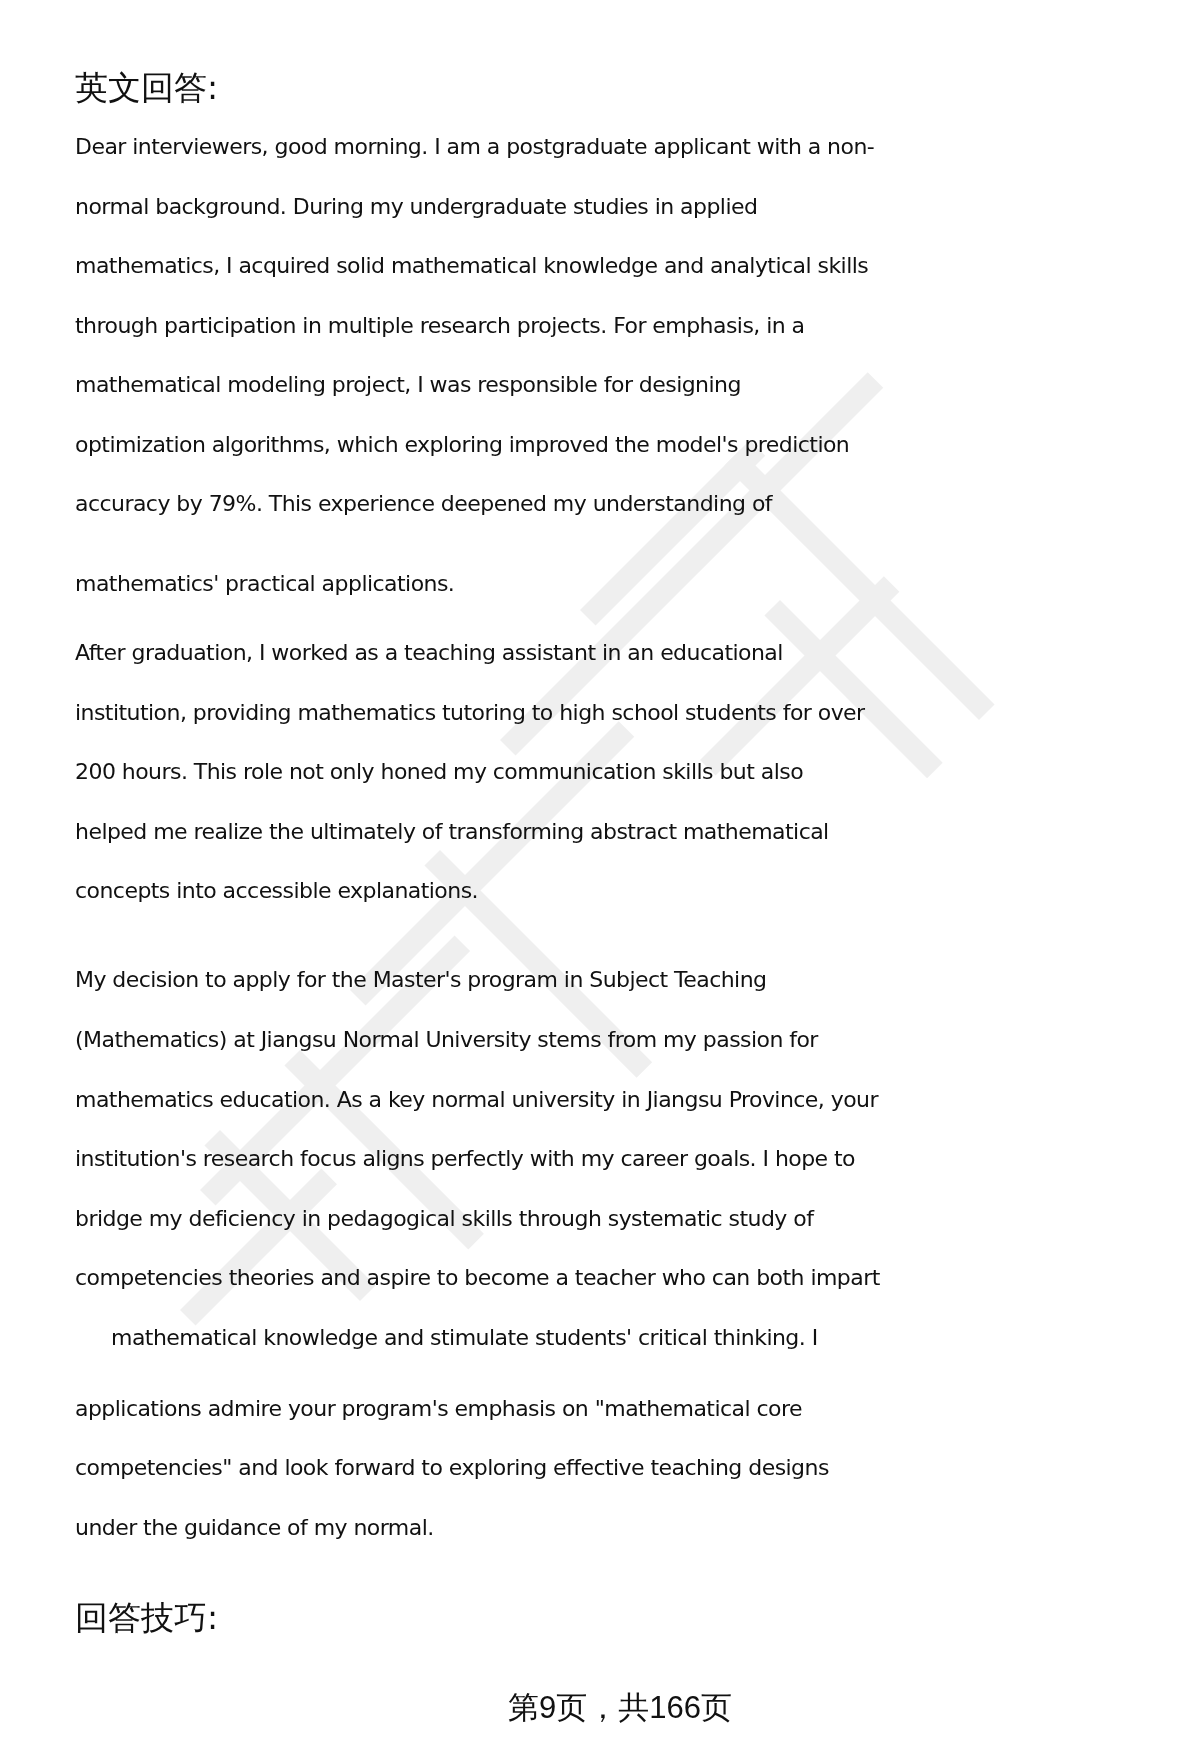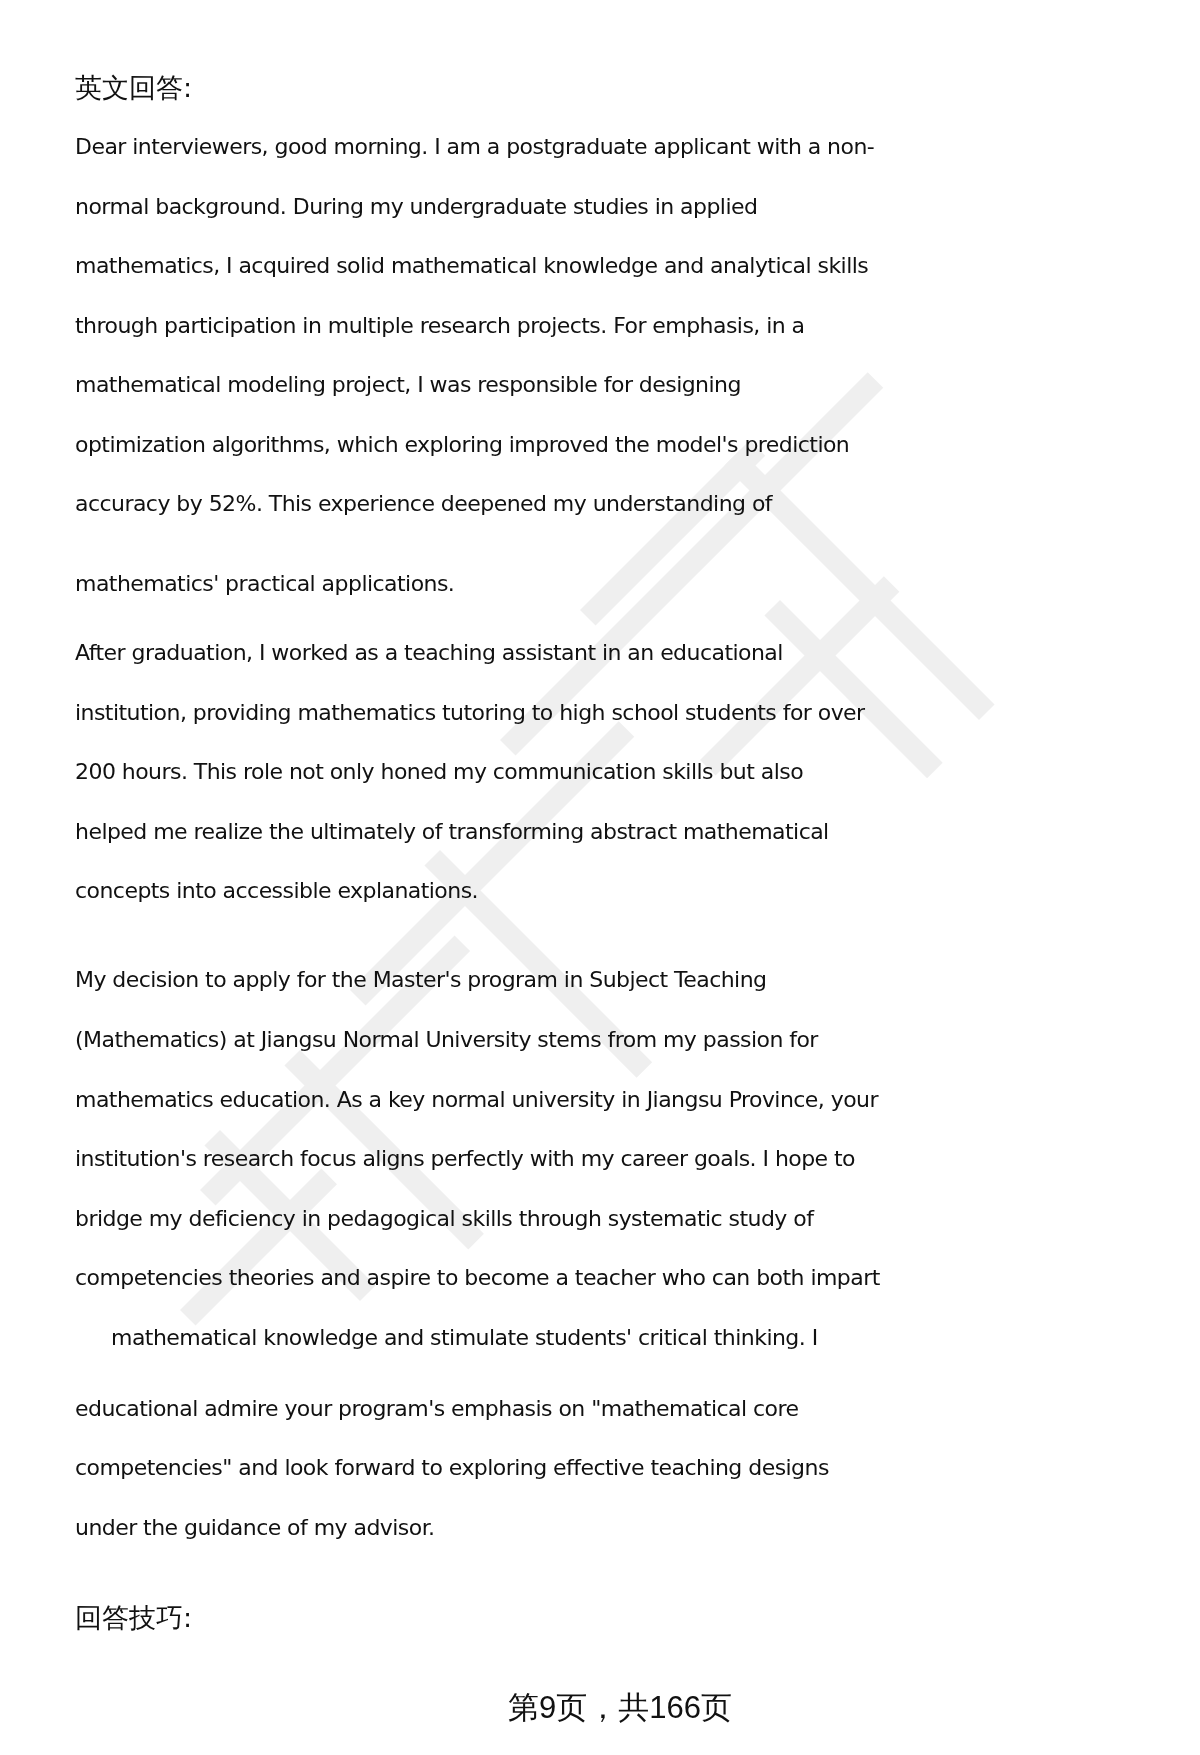--- a/index.html
+++ b/index.html
@@ -32,21 +32,21 @@
     .line {
       position: absolute;
       left: 75px;
       white-space: nowrap;
       font-size: 22px;
       line-height: 36px;
       letter-spacing: -0.55px;
       z-index: 1;
     }
     .heading {
-      font-size: 27px;
+      font-size: 33px;
       letter-spacing: 0;
     }
     .footer {
       position: absolute;
       left: 0;
       width: 1240px;
       text-align: center;
       top: 1689px;
       font-size: 31px;
       line-height: 38px;
@@ -74,41 +74,41 @@
 <div>
   <div class="line heading" style="top:70px;">英文回答:</div>
 
   <div>
     <div class="line" style="top:129px;">Dear interviewers, good morning. I am a postgraduate applicant with a non-</div>
     <div class="line" style="top:189px;">normal background. During my undergraduate studies in applied</div>
     <div class="line" style="top:248px;">mathematics, I acquired solid mathematical knowledge and analytical skills</div>
     <div class="line" style="top:308px;">through participation in multiple research projects. For emphasis, in a</div>
     <div class="line" style="top:367px;">mathematical modeling project, I was responsible for designing</div>
     <div class="line" style="top:427px;">optimization algorithms, which exploring improved the model's prediction</div>
-    <div class="line" style="top:486px;">accuracy by 52%. This experience deepened my understanding of</div>
+    <div class="line" style="top:486px;">accuracy by 79%. This experience deepened my understanding of</div>
     <div class="line" style="top:546px;margin-top:20px;">mathematics' practical applications.</div>
   </div>
 
   <div>
     <div class="line" style="top:635px;">After graduation, I worked as a teaching assistant in an educational</div>
     <div class="line" style="top:695px;">institution, providing mathematics tutoring to high school students for over</div>
     <div class="line" style="top:754px;text-align:center;">200 hours. This role not only honed my communication skills but also</div>
     <div class="line" style="top:814px;">helped me realize the ultimately of transforming abstract mathematical</div>
     <div class="line" style="top:873px;">concepts into accessible explanations.</div>
   </div>
 
   <div>
     <div class="line" style="top:962px;">My decision to apply for the Master's program in Subject Teaching</div>
     <div class="line" style="top:1022px;">(Mathematics) at Jiangsu Normal University stems from my passion for</div>
     <div class="line" style="top:1082px;">mathematics education. As a key normal university in Jiangsu Province, your</div>
     <div class="line" style="top:1141px;">institution's research focus aligns perfectly with my career goals. I hope to</div>
     <div class="line" style="top:1201px;">bridge my deficiency in pedagogical skills through systematic study of</div>
     <div class="line" style="top:1260px;">competencies theories and aspire to become a teacher who can both impart</div>
     <div class="line" style="top:1320px;margin-left:36px;">mathematical knowledge and stimulate students' critical thinking. I</div>
-    <div class="line" style="top:1391px;">educational admire your program's emphasis on "mathematical core</div>
+    <div class="line" style="top:1391px;">applications admire your program's emphasis on "mathematical core</div>
     <div class="line" style="top:1450px;">competencies" and look forward to exploring effective teaching designs</div>
-    <div class="line" style="top:1510px;">under the guidance of my advisor.</div>
+    <div class="line" style="top:1510px;">under the guidance of my normal.</div>
   </div>
 
   <div class="line heading" style="top:1600px;">回答技巧:</div>
 </div>
 
 <div class="footer">第9页，共166页</div>
 
 </body></html>

